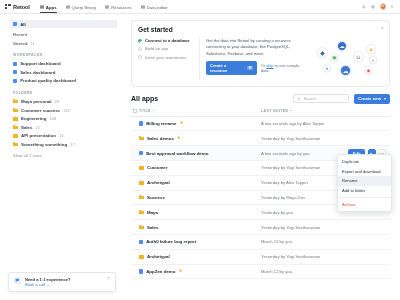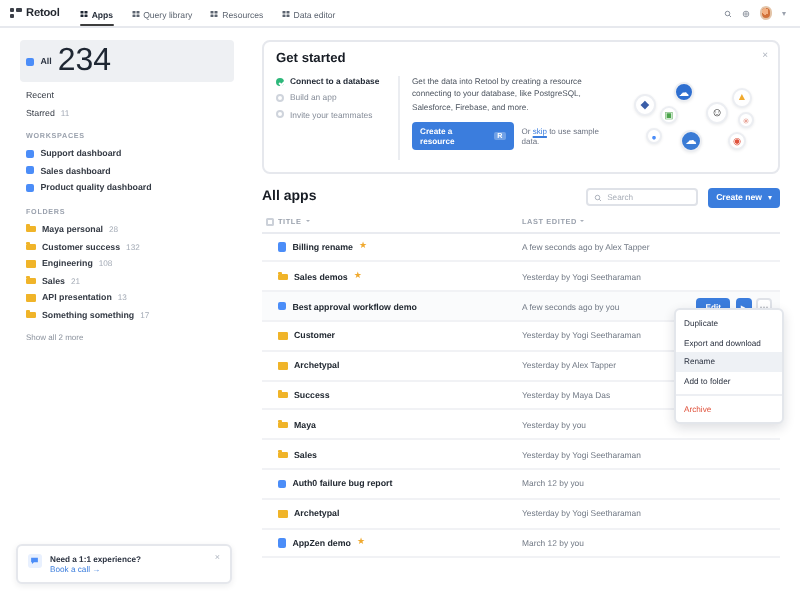--- a/index.html
+++ b/index.html
@@ -287,21 +287,20 @@
     <span class="chev-sm"></span>
   </div>
 </div>
 
 <div id="shell">
 
   <div id="sidebar">
     <div class="side-pill">
       <span class="sq blue"></span>
       <span style="font-size:4.4px;font-weight:bold;color:#2b3240;">All</span>
-      <span class="cnt">234</span>
     </div>
     <div class="side-row">
       <span>Recent</span>
     </div>
     <div class="side-row">
       <span>Starred</span>
       <span class="cnt">11</span>
     </div>
 
     <div class="side-head">WORKSPACES</div>

